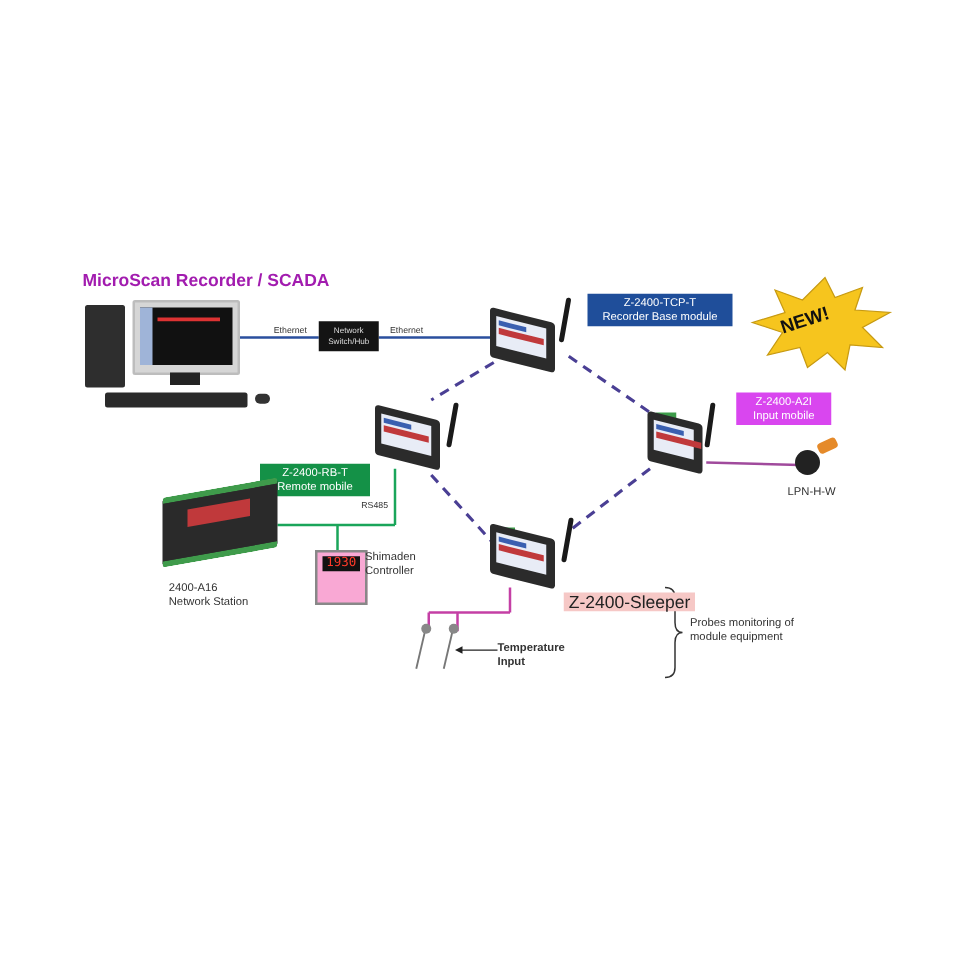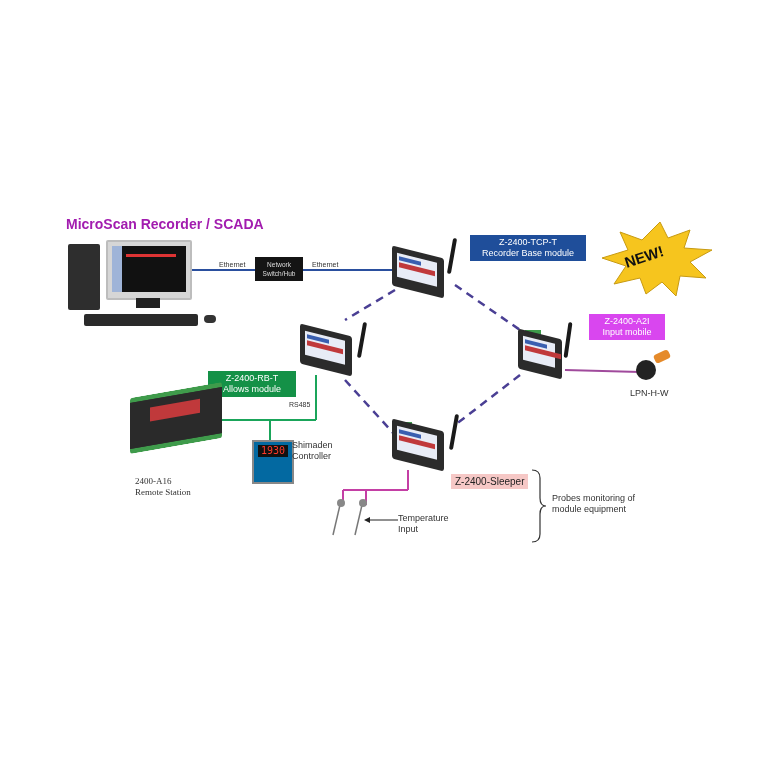--- a/index.html
+++ b/index.html
@@ -6,21 +6,21 @@
   body { width:768px; height:768px; position:relative; overflow:hidden; font-family:"Liberation Sans", sans-serif; }
   .abs { position:absolute; }
   svg.lines { position:absolute; left:0; top:0; width:768px; height:768px; }
   .title { left:66px; top:216px; font-size:14px; font-weight:bold; color:#a21caf; }
   .small { font-size:7px; color:#333; }
   .lbl { font-size:9px; color:#333; text-align:left; line-height:11px; }
   .tag { color:#fff; font-weight:normal; font-size:9px; text-align:center; line-height:11px; padding:2px 4px; }
   .tag.blue { background:#1f4e9a; }
   .tag.red { background:#d946ef; }
   .tag.green { background:#149147; }
-  .tag.pink { background:#f6c8c6; color:#222; font-size:10px; }
+  .tag.pink { background:#f6c8c6; color:#222; font-size:14px; }
   .switch { left:255px; top:257px; width:48px; height:24px; background:#141414; color:#ddd; font-size:6.5px; text-align:center; line-height:9px; padding-top:3px; box-sizing:border-box; }
   .module { width:52px; height:40px; background:#2b2b2b; border-radius:3px; transform:skewY(14deg); }
   .module .face { position:absolute; left:5px; top:6px; width:40px; height:24px; background:#e8ecf6; }
   .module .face:before { content:""; position:absolute; left:2px; top:9px; width:36px; height:5px; background:#c0393b; }
   .module .face:after { content:""; position:absolute; left:2px; top:3px; width:22px; height:4px; background:#3a5fb0; }
   .antenna { width:4px; height:36px; background:#1a1a1a; border-radius:2px; }
   .green-term { width:16px; height:6px; background:#3d9b4a; }
 </style>
 </head>
 <body>
@@ -105,47 +105,47 @@
 <div class="abs" style="left:636px;top:360px;width:20px;height:20px;background:#222;border-radius:50%;"></div>
 <div class="abs" style="left:654px;top:352px;width:16px;height:9px;background:#e58a2a;border-radius:3px;transform:rotate(-25deg);"></div>
 <div class="abs lbl" style="left:630px;top:388px;">LPN-H-W</div>
 
 <div class="abs module" style="left:300px;top:330px;">
     <div class="face"></div>
   </div>
 <div class="abs antenna" style="left:360px;top:322px;transform:rotate(10deg);"></div>
 <div class="abs tag green" style="left:208px;top:371px;width:80px;">
   <div>Z-2400-RB-T</div>
-  <div>Allows module</div>
+  <div>Remote mobile</div>
 </div>
 <div class="abs small" style="left:289px;top:401px;">RS485</div>
 
 <div class="abs" style="left:130px;top:390px;width:92px;height:46px;background:#2a2a2a;border-radius:3px;transform:skewY(-10deg);border-top:5px solid #3f9b4b;border-bottom:5px solid #3f9b4b;">
   <div style="position:absolute;left:20px;top:8px;width:50px;height:14px;background:#c0393b;"></div>
 </div>
-<div class="abs lbl" style="left:135px;top:476px;width:70px;font-family:Liberation Serif, serif;">
+<div class="abs lbl" style="left:135px;top:465px;width:70px;">
   <div>2400-A16</div>
-  <div>Remote Station</div>
+  <div>Network Station</div>
 </div>
 
-<div class="abs" style="left:252px;top:440px;width:38px;height:40px;background:#0369a1;border:2px solid #888;">
+<div class="abs" style="left:252px;top:440px;width:38px;height:40px;background:#f9a8d4;border:2px solid #888;">
   <div style="position:absolute;left:4px;top:3px;width:30px;height:12px;background:#111;color:#ff3b2a;font-size:10px;font-family:'DejaVu Sans Mono', monospace;text-align:center;line-height:12px;">1930</div>
 </div>
 <div class="abs lbl" style="left:292px;top:440px;text-align:left;">
   <div>Shimaden</div>
   <div>Controller</div>
 </div>
 
 <div class="abs green-term" style="left:396px;top:422px;"></div>
 <div class="abs module" style="left:392px;top:425px;">
     <div class="face"></div>
   </div>
 <div class="abs antenna" style="left:452px;top:414px;transform:rotate(10deg);"></div>
 <div class="abs tag pink" style="left:451px;top:474px;">Z-2400-Sleeper</div>
 
-<div class="abs lbl" style="left:398px;top:513px;">
+<div class="abs lbl" style="left:398px;top:513px;font-weight:bold;">
   <div>Temperature</div>
   <div>Input</div>
 </div>
 <div class="abs lbl" style="left:552px;top:493px;text-align:left;">
   <div>Probes monitoring of</div>
   <div>module equipment</div>
 </div>
 
 </body></html>

